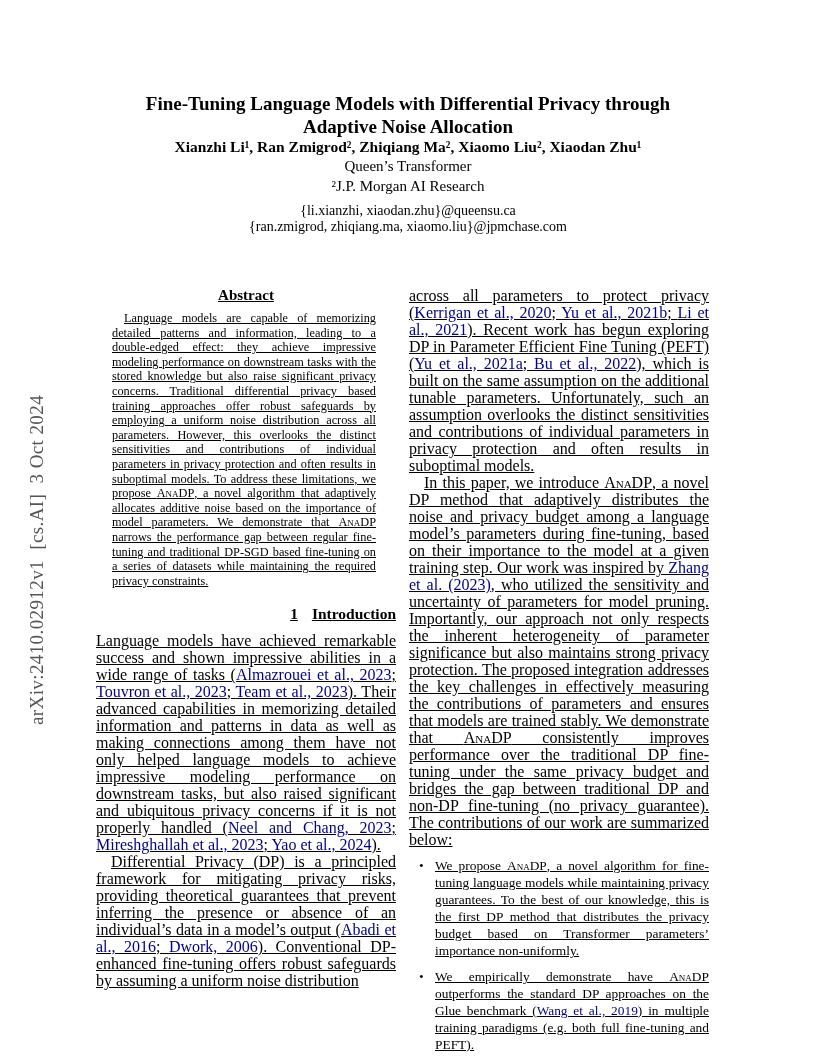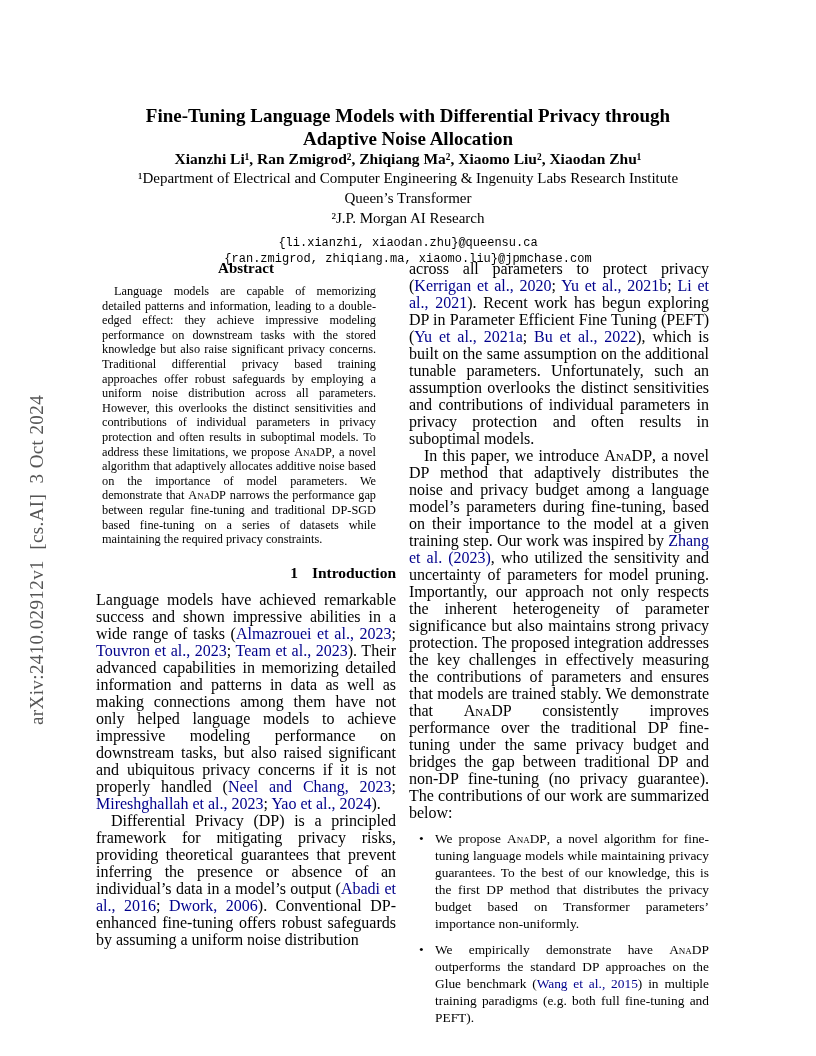--- a/index.html
+++ b/index.html
@@ -18,51 +18,52 @@
     left: 37px;
     top: 560px;
     transform: translate(-50%, -50%) rotate(-90deg);
     white-space: pre;
     font-size: 19px;
     letter-spacing: 0.4px;
     color: #555;
   }
   .header {
     position: absolute;
-    top: 104px;
+    top: 92px;
     left: 96px;
     width: 624px;
     text-align: center;
   }
   .title { font-size: 19px; font-weight: bold; line-height: 1.22; }
   .authors { font-size: 15.5px; font-weight: bold; }
   .affil { font-size: 15px; line-height: 19px; margin-top: 1px; }
   .email {
-    font-family: Liberation Mono, monospace;
-    font-size: 12px;
+    font-family: Liberation Serif, serif;
+    font-size: 14px;
     line-height: 16px;
   }
   .email.first { margin-top: 7px; }
   .columns {
     position: absolute;
-    top: 260px;
+    top: 287px;
     left: 96px;
     width: 624px;
     display: flex;
     gap: 13px;
+    text-decoration: underline;
   }
   .col { width: 300px; }
   .abs-heading {
     text-align: center;
     font-weight: bold;
     font-size: 15px;
     margin-bottom: 7px;
   }
   .abs-body {
-    margin: 0 20px 0 6px;
+    margin: 0 20px 0 16px;
     font-size: 12.3px;
     line-height: 14.6px;
     text-align: justify;
     text-indent: 12px;
     hyphens: auto;
     -webkit-hyphens: auto;
   }
   .sec-heading {
     font-size: 15.5px;
     font-weight: bold;
@@ -100,21 +101,20 @@
 <div class="page">
 
   <div class="arxiv">arXiv:2410.02912v1  [cs.AI]  3 Oct 2024</div>
 
   <div class="header">
     <div class="title">
       <div>Fine-Tuning Language Models with Differential Privacy through</div>
       <div>Adaptive Noise Allocation</div>
     </div>
     <div class="authors">Xianzhi Li¹, Ran Zmigrod², Zhiqiang Ma², Xiaomo Liu², Xiaodan Zhu¹</div>
-    <div class="affil">¹Department of Electrical and Computer Engineering &amp; Ingenuity Labs Research Institute</div>
     <div class="affil">Queen’s Transformer</div>
     <div class="affil">²J.P. Morgan AI Research</div>
     <div class="email first">{li.xianzhi, xiaodan.zhu}@queensu.ca</div>
     <div class="email">{ran.zmigrod, zhiqiang.ma, xiaomo.liu}@jpmchase.com</div>
   </div>
 
   <div class="columns">
 
     <div class="col">
       <div class="abs-heading">Abstract</div>
@@ -132,19 +132,19 @@
       <p class="body-par"><span>across all parameters to protect privacy (</span><span class="cite">Kerrigan et al., 2020</span><span>; </span><span class="cite">Yu et al., 2021b</span><span>; </span><span class="cite">Li et al., 2021</span><span>). Recent work has begun exploring DP in Parameter Efficient Fine Tuning (PEFT) (</span><span class="cite">Yu et al., 2021a</span><span>; </span><span class="cite">Bu et al., 2022</span><span>), which is built on the same assumption on the additional tunable parameters. Unfortunately, such an assumption overlooks the distinct sensitivities and contributions of individual parameters in privacy protection and often results in suboptimal models.</span></p>
       <p class="body-par indent"><span>In this paper, we introduce </span><span class="sc">AnaDP</span><span>, a novel DP method that adaptively distributes the noise and privacy budget among a language model’s parameters during fine-tuning, based on their importance to the model at a given training step. Our work was inspired by </span><span class="cite">Zhang et al. (2023)</span><span>, who utilized the sensitivity and uncertainty of parameters for model pruning. Importantly, our approach not only respects the inherent heterogeneity of parameter significance but also maintains strong privacy protection. The proposed integration addresses the key challenges in effectively measuring the contributions of parameters and ensures that models are trained stably. We demonstrate that </span><span class="sc">AnaDP</span><span> consistently improves performance over the traditional DP fine-tuning under the same privacy budget and bridges the gap between traditional DP and non-DP fine-tuning (no privacy guarantee). The contributions of our work are summarized below:</span></p>
 
       <div class="bullet-list">
         <div class="bullet-item">
           <span class="bullet-marker">•</span>
           <span class="bullet-text"><span>We propose </span><span class="sc">AnaDP</span><span>, a novel algorithm for fine-tuning language models while maintaining privacy guarantees. To the best of our knowledge, this is the first DP method that distributes the privacy budget based on Transformer parameters’ importance non-uniformly.</span></span>
         </div>
         <div class="bullet-item">
           <span class="bullet-marker">•</span>
-          <span class="bullet-text"><span>We empirically demonstrate have </span><span class="sc">AnaDP</span><span> outperforms the standard DP approaches on the Glue benchmark (</span><span class="cite">Wang et al., 2015</span><span>) in multiple training paradigms (e.g. both full fine-tuning and PEFT).</span></span>
+          <span class="bullet-text"><span>We empirically demonstrate have </span><span class="sc">AnaDP</span><span> outperforms the standard DP approaches on the Glue benchmark (</span><span class="cite">Wang et al., 2019</span><span>) in multiple training paradigms (e.g. both full fine-tuning and PEFT).</span></span>
         </div>
       </div>
     </div>
 
   </div>
 </div>
 
 </body></html>

